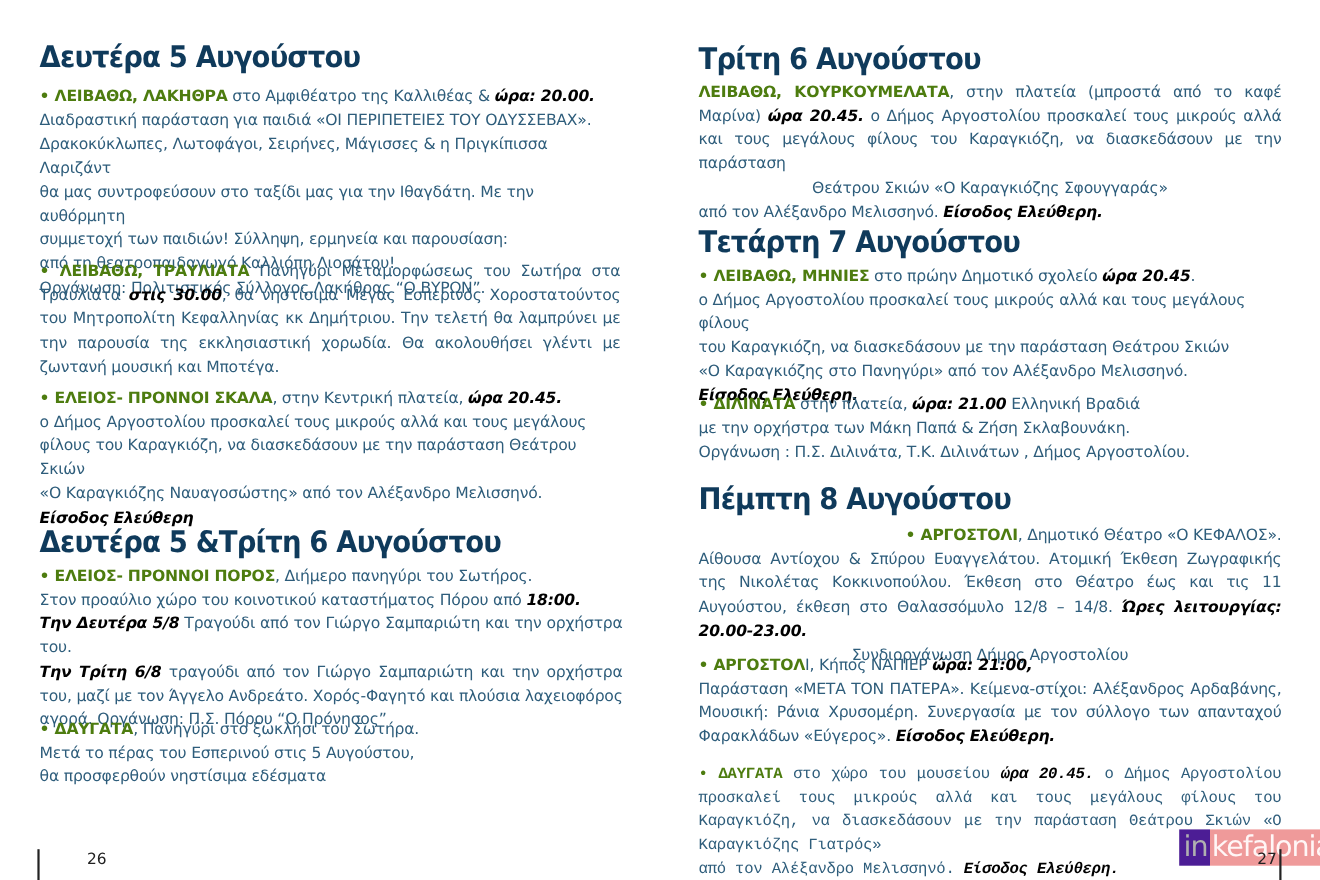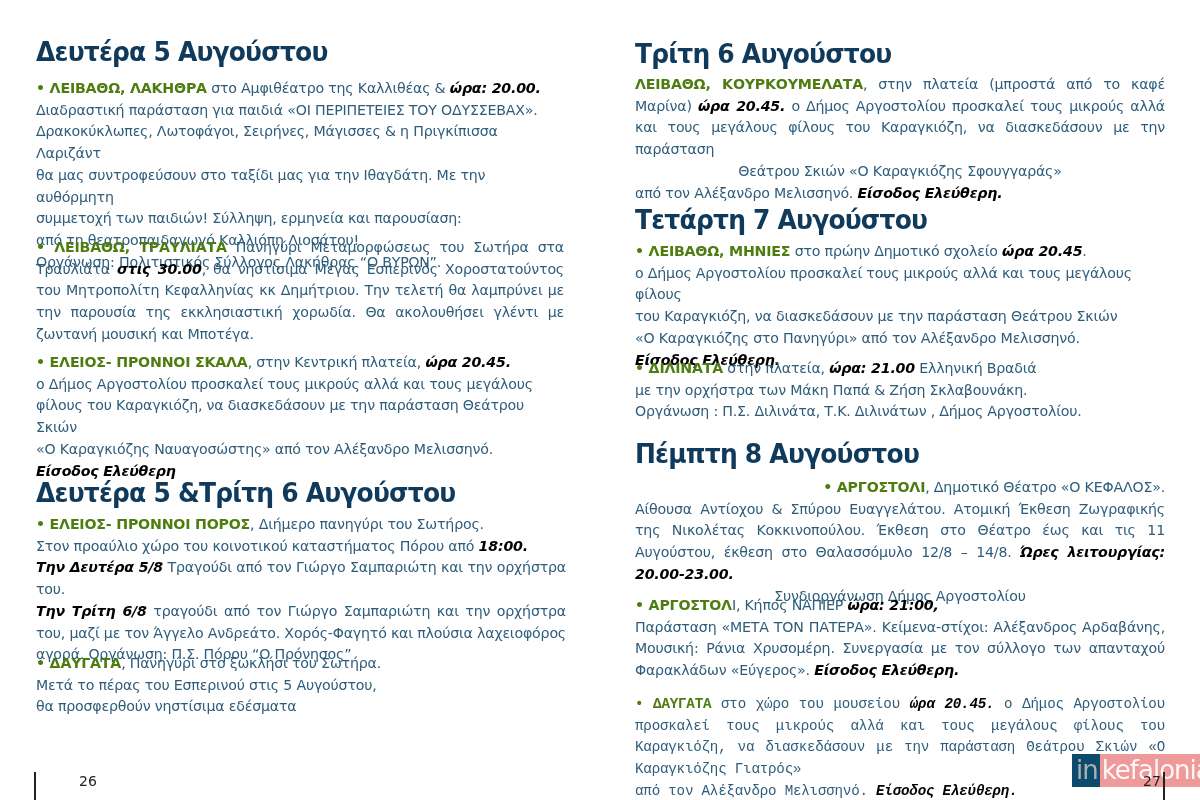--- a/index.html
+++ b/index.html
@@ -19,21 +19,21 @@
   .event p { margin:0; }
   .justify { text-align:justify; }
   .place { font-weight:bold; color:#4d7c0f; }
   .em { font-weight:bold; font-style:italic; color:#000000; }
   .page-num { position:absolute; font-size:14px; color:#222; top:773px; }
   .page-bar { position:absolute; width:2px; background:#222; }
   .wm {
     position:absolute; left:1072px; top:754px; height:33px; display:flex; align-items:stretch;
     font-family:"DejaVu Sans", sans-serif; font-size:26px; line-height:33px; letter-spacing:-1px;
   }
-  .wm .in { background:#0c4a6e; color:#b0b0b0; padding:0 2px 0 4px; }
+  .wm .in { background:#4c1d95; color:#b0b0b0; padding:0 2px 0 4px; }
   .wm .kef { background:#ef9a9a; color:#fff6f6; padding:0 6px 0 2px; }
 </style>
 </head>
 <body>
 
 <div class="col col-left">
   <h2 style="position:absolute;top:38px;">Δευτέρα 5 Αυγούστου</h2>
 
   <div class="event" style="position:absolute;top:78px;width:530px;">
     <p><span class="place">• ΛΕΙΒΑΘΩ, ΛΑΚΗΘΡΑ</span><span> στο Αμφιθέατρο της Καλλιθέας &amp; </span><span class="em">ώρα: 20.00.</span></p>

